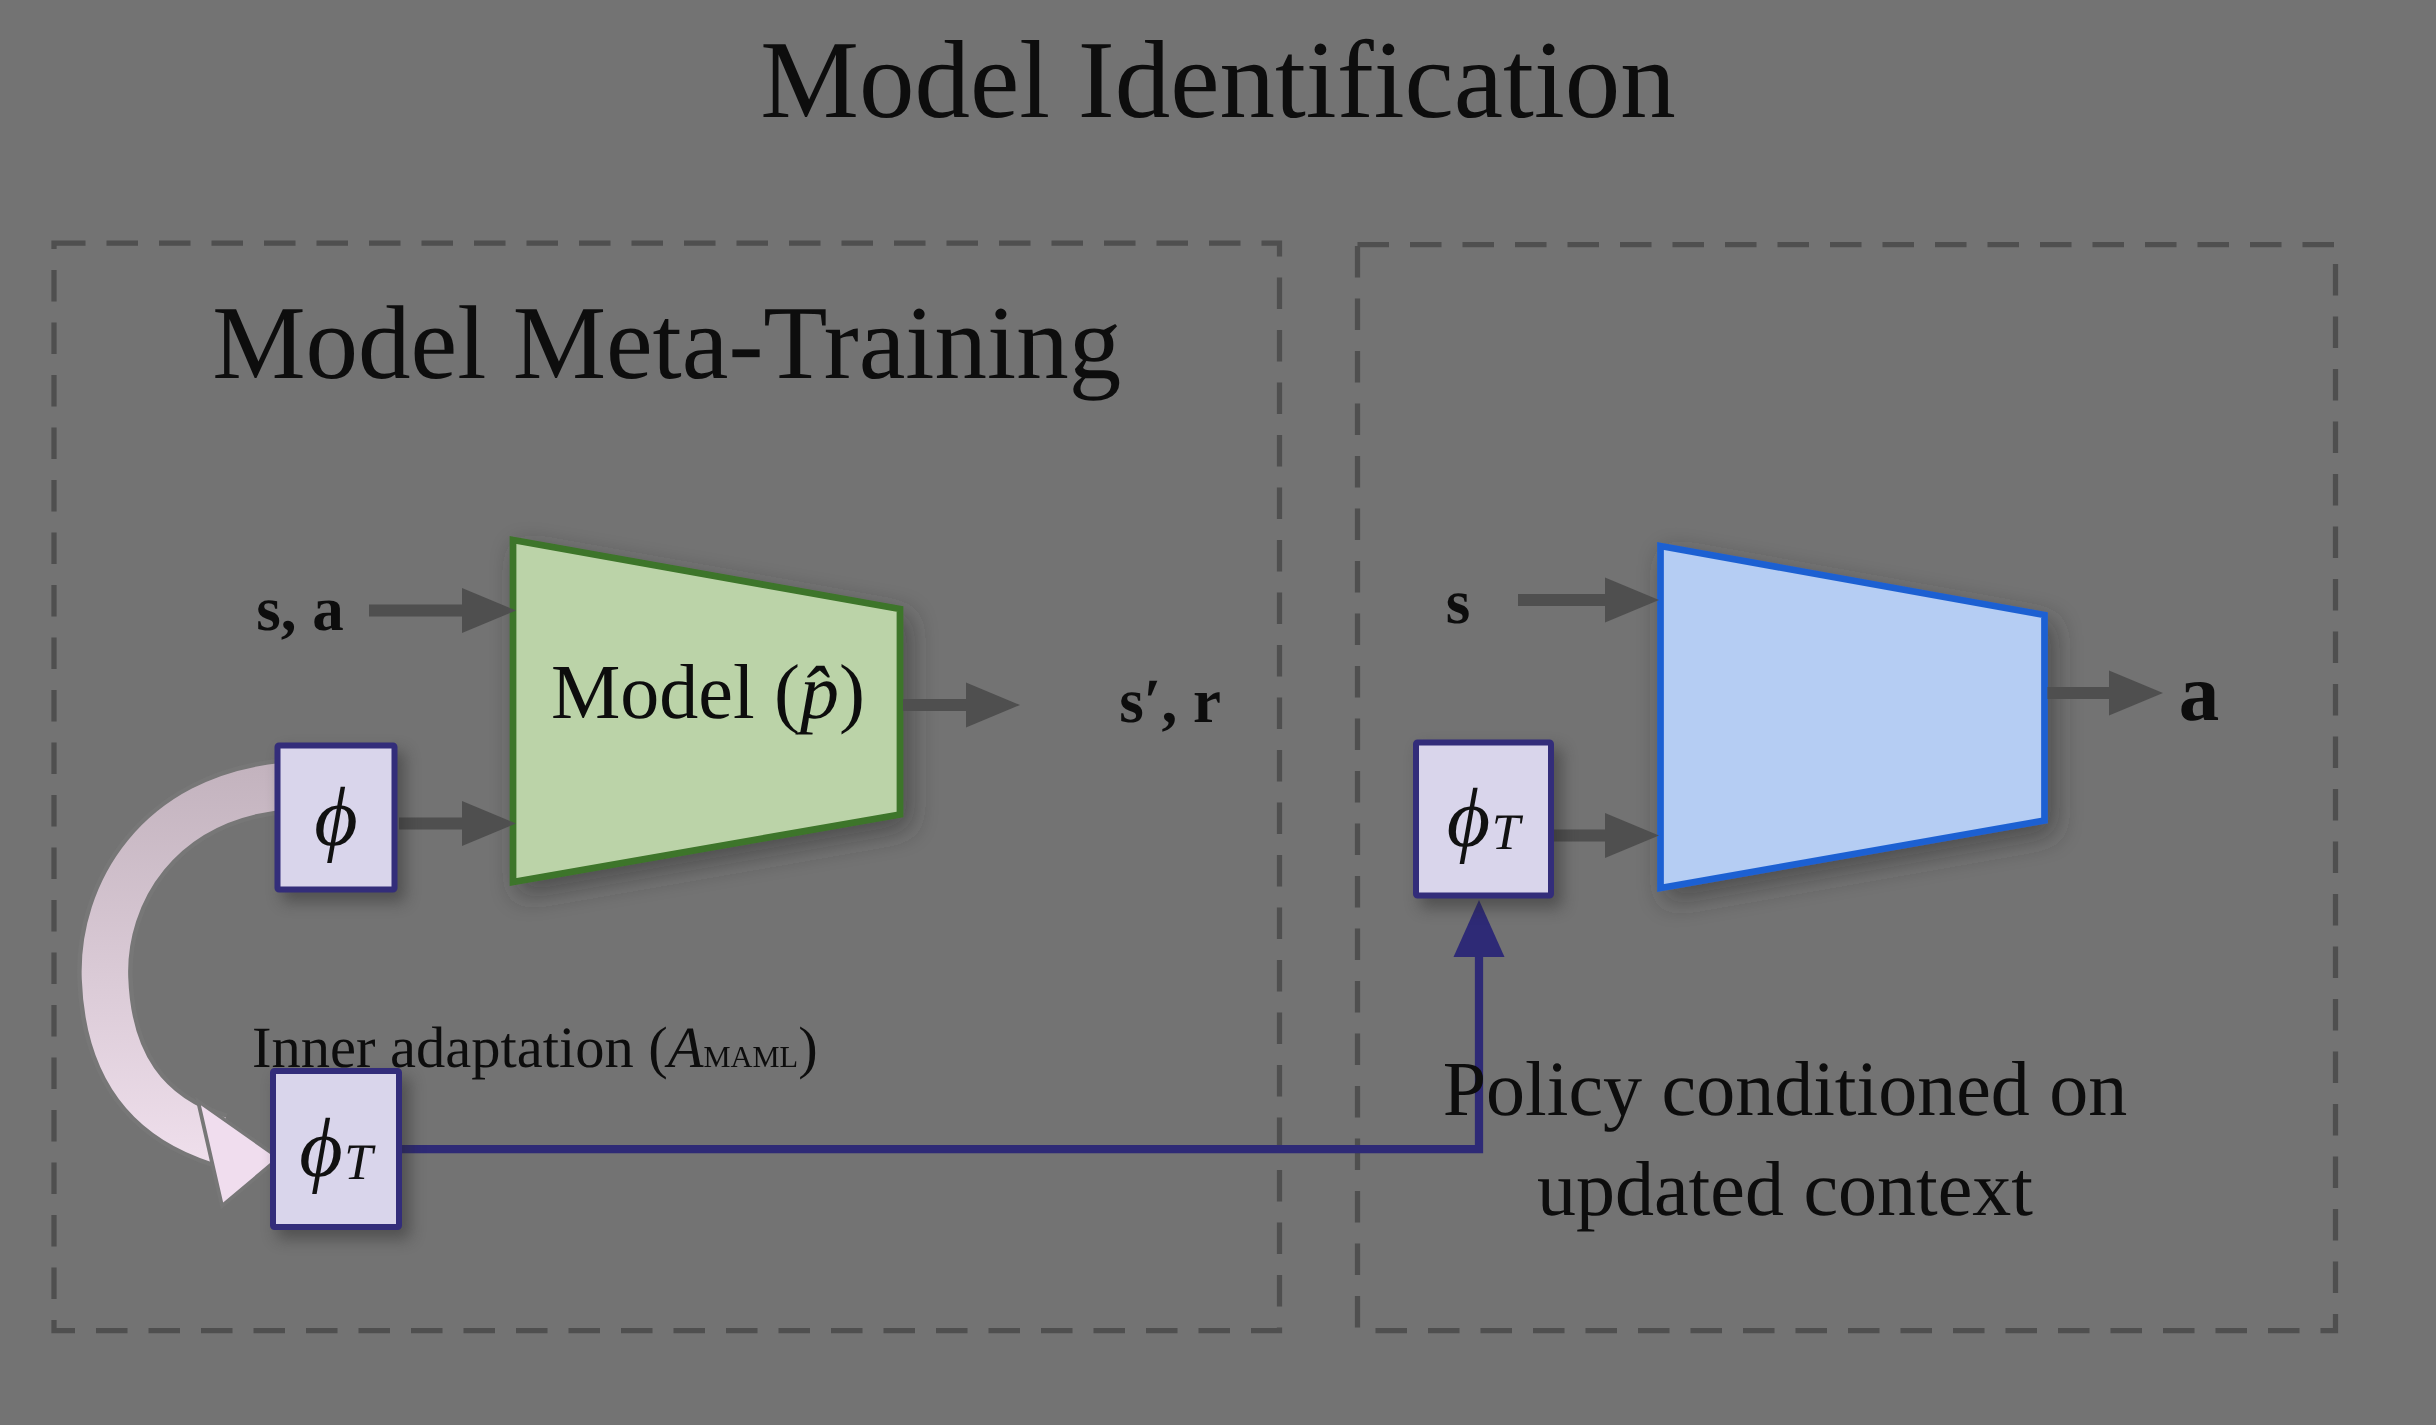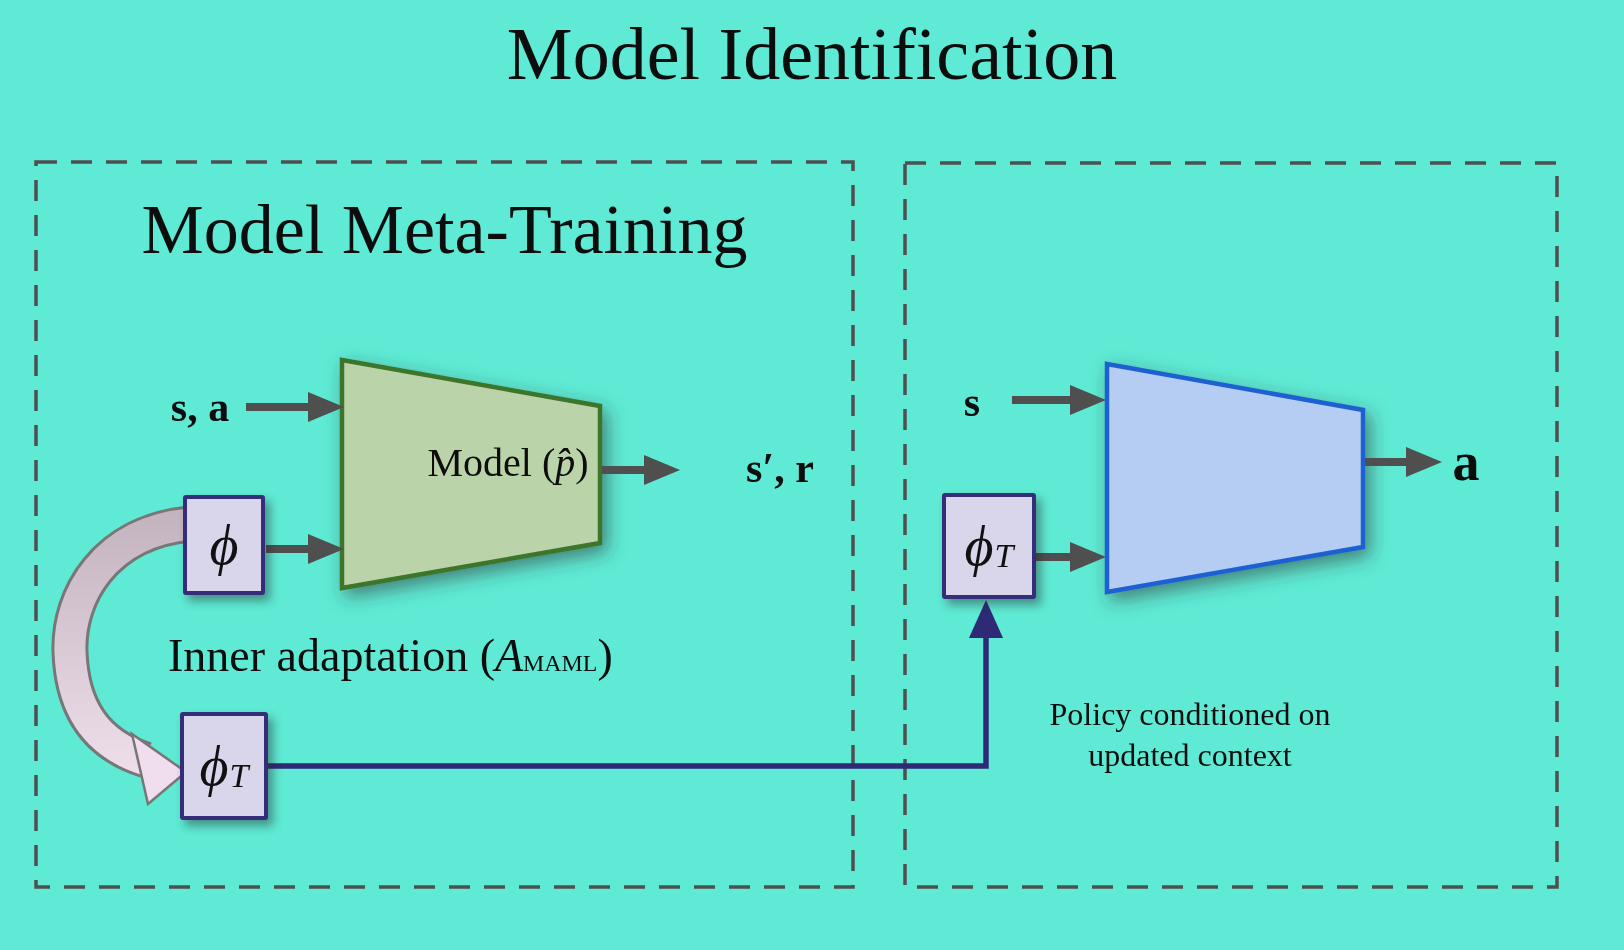--- a/index.html
+++ b/index.html
@@ -1,33 +1,33 @@
 <!DOCTYPE html>
 <html><head>
 <meta charset="utf-8">
 <style>
   html,body { margin:0; padding:0; background:#ffffff; }
   .canvas {
-    position:relative; width:1624px; height:950px; background:#5eead4;
+    position:relative; width:1624px; height:950px; background:#737373;
     font-family:"Liberation Serif","DejaVu Serif",serif; overflow:hidden;
   }
   svg.shapes { position:absolute; left:0; top:0; width:1624px; height:950px; z-index:1; }
   .txt { position:absolute; z-index:2; color:#0d0d0d; white-space:nowrap; }
   .center-xy { transform:translate(-50%,-50%); }
   .center-x  { transform:translateX(-50%); }
   .title { left:0; right:0; top:12px; text-align:center; font-size:74px; }
   .panel-header { text-align:center; font-size:70px; }
   .hdr-left  { left:36px;  width:817px; top:190px; }
   .hdr-right { left:905px; width:652px; top:190px; }
   .mathbf { font-weight:bold; font-size:42px; }
-  .block-label { font-size:40px;margin-left:36px; }
+  .block-label { font-size:52px; }
   .block-label i, .adapt i, .ctx i { font-style:italic; }
-  .adapt { font-size:46px; }
+  .adapt { font-size:39px;margin-top:44px; }
   .subsc { font-size:0.52em; }
-  .caption { font-size:32px; text-align:center; line-height:1.28; }
+  .caption { font-size:52px; text-align:center; line-height:1.28; }
   .ctx-box {
     position:absolute; z-index:2; background:#d9d5eb; border:4px solid #332d7a;
     border-radius:3px; box-shadow:5px 6px 10px rgba(40,40,40,.45);
     display:flex; align-items:center; justify-content:center;
     font-style:italic; color:#111;
   }
   .ctx-box .phi { font-size:56px; line-height:1; }
   .ctx-box .tsub { font-size:34px; font-style:italic; margin-left:1px; transform:translateY(10px); }
   #ctx-phi   { left:183px; top:495px; width:74px;  height:92px; }
   #ctx-phiT-left  { left:180px; top:712px; width:80px;  height:100px; }

